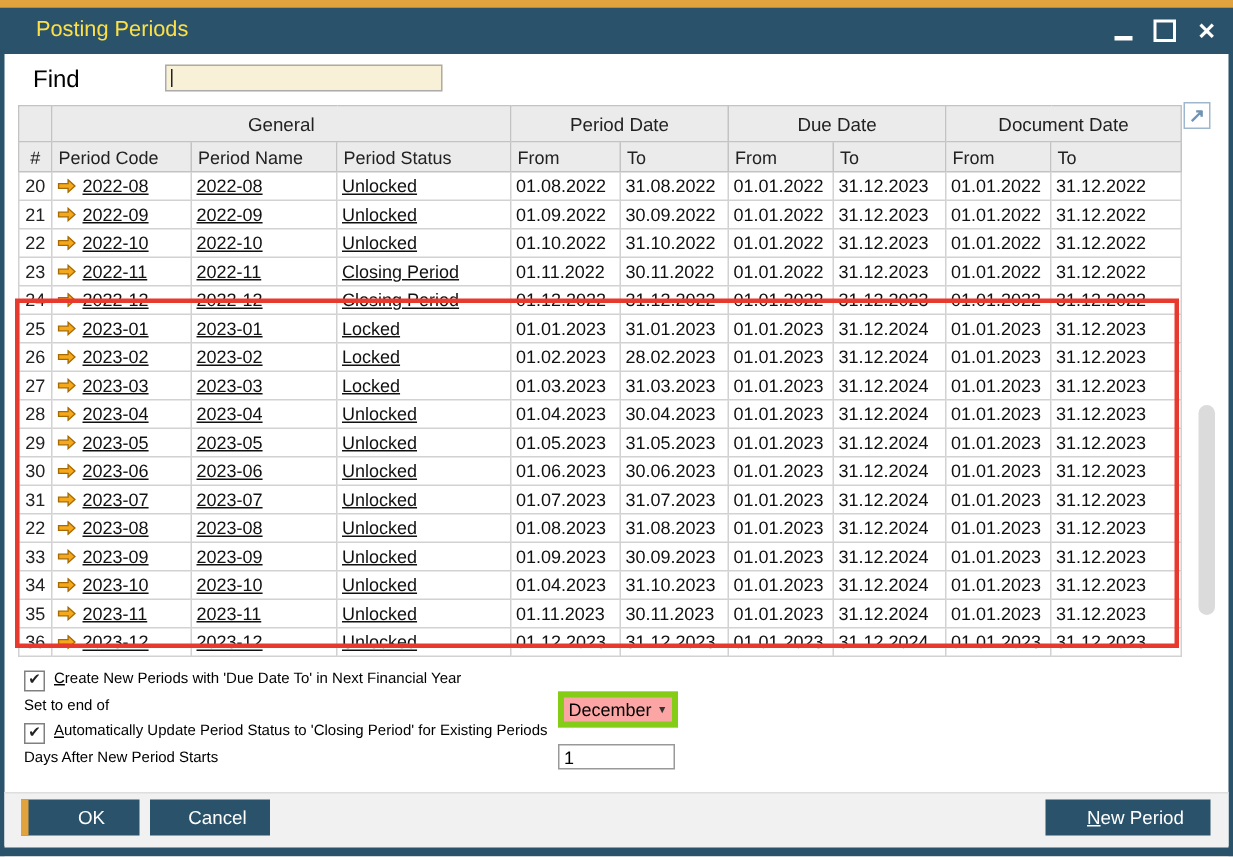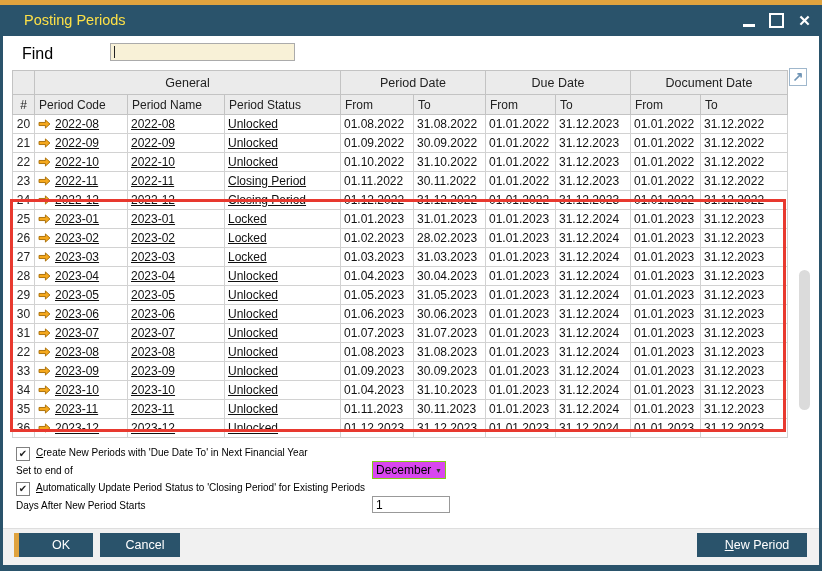--- a/index.html
+++ b/index.html
@@ -33,21 +33,21 @@
   td.codecell{display:table-cell;}
   td.codecell .link-arrow{vertical-align:-1px;margin-right:4px;cursor:pointer;}
   td.datecell{background:#ffffff;}
 
   .expand-box{position:absolute;left:789px;top:68px;width:16px;height:16px;border:1px solid #9FB7CC;background:#fff;color:#6F94B5;font-size:13px;font-weight:bold;line-height:15px;text-align:center;cursor:pointer;}
   .scroll-thumb{position:absolute;left:799px;top:270px;width:11px;height:140px;background:#DBDBDB;border-radius:6px;cursor:pointer;}
   .highlight-rect{position:absolute;left:10px;top:199px;width:770px;height:227px;border:3px solid #E8392F;pointer-events:none;}
 
   .opt-label{position:absolute;font-size:10px;color:#000;white-space:nowrap;}
   .checkbox{position:absolute;width:12px;height:12px;background:#fff;border:1px solid #808080;font-size:10px;line-height:11px;text-align:center;color:#222;cursor:pointer;}
-  .dropdown{position:absolute;left:372px;top:461px;width:66px;height:16px;background:#d946ef;border:1px solid #84cc16;font-size:12px;padding:0 3px;cursor:pointer;display:flex;align-items:center;justify-content:space-between;}
+  .dropdown{position:absolute;left:372px;top:461px;width:66px;height:16px;background:#fca5a5;border:4px solid #84cc16;font-size:12px;padding:0 3px;cursor:pointer;display:flex;align-items:center;justify-content:space-between;}
   .dropdown .dd-arrow{font-size:7px;color:#333;}
   .small-input{position:absolute;left:372px;top:496px;width:70px;height:15px;background:#fff;border:1px solid #999;font-size:12px;padding:0 3px;font-family:"Liberation Sans",sans-serif;}
 
   .footer-band{position:absolute;left:3px;top:528px;width:816px;height:36px;background:#F1F1F1;border-top:1px solid #DEDEDE;}
   .btn{position:absolute;top:533px;height:24px;background:#2A536B;color:#fff;font-size:12.5px;border:none;cursor:pointer;font-family:"Liberation Sans",sans-serif;padding-left:16px;}
   .btn-ok{left:14px;width:79px;border-left:5px solid #E0A33E;}
   .btn-cancel{left:100px;width:80px;}
   .btn-new{left:697px;width:110px;}
   u{text-decoration:underline;}
 </style>

